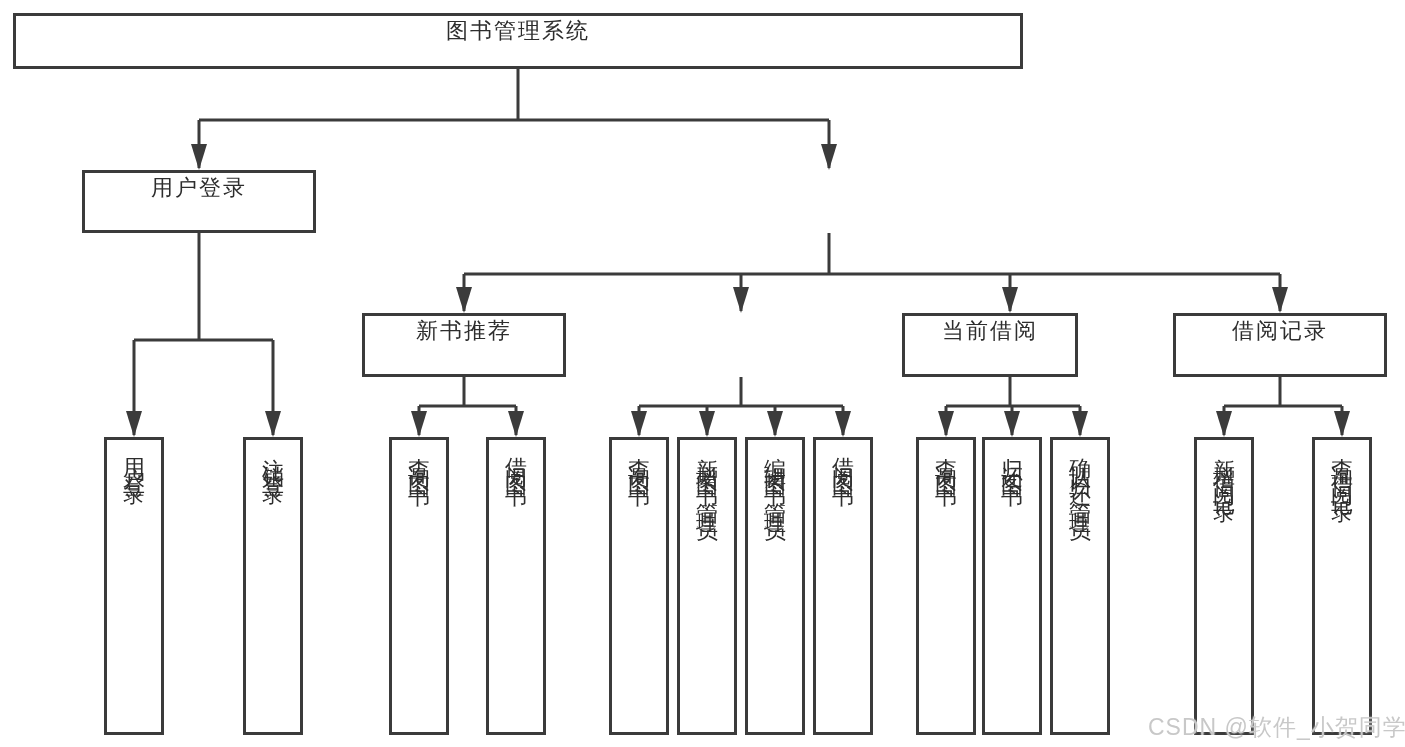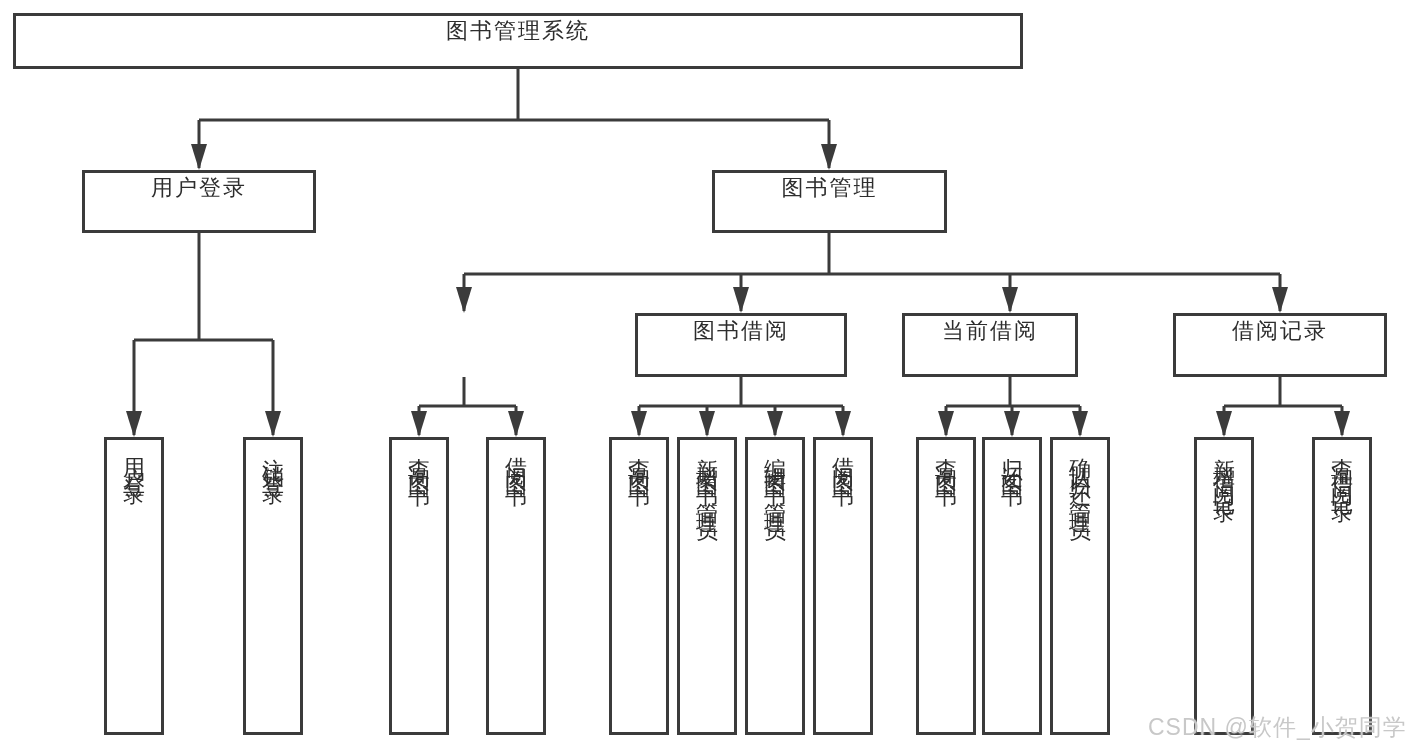--- a/index.html
+++ b/index.html
@@ -98,26 +98,23 @@
       </g>
   </svg>
 
   <div class="box hbox" style="left:13px; top:13px; width:1010px; height:56px;">
     <span>图书管理系统</span>
   </div>
 
   <div class="box hbox" style="left:82px; top:170px; width:234px; height:63px;">
     <span>用户登录</span>
   </div>
-  <div class="box hbox" style="left:712px; top:170px; width:235px; height:63px;">
-    <span>图书管理</span>
-  </div>
 
-  <div class="box hbox" style="left:635px; top:313px; width:212px; height:64px;">
-    <span>图书借阅</span>
+  <div class="box hbox" style="left:362px; top:313px; width:204px; height:64px;">
+    <span>新书推荐</span>
   </div>
   <div class="box hbox" style="left:902px; top:313px; width:176px; height:64px;">
     <span>当前借阅</span>
   </div>
   <div class="box hbox" style="left:1173px; top:313px; width:214px; height:64px;">
     <span>借阅记录</span>
   </div>
 
   <div class="box leaf" style="left:104px;">
     <span>用户登录</span>

